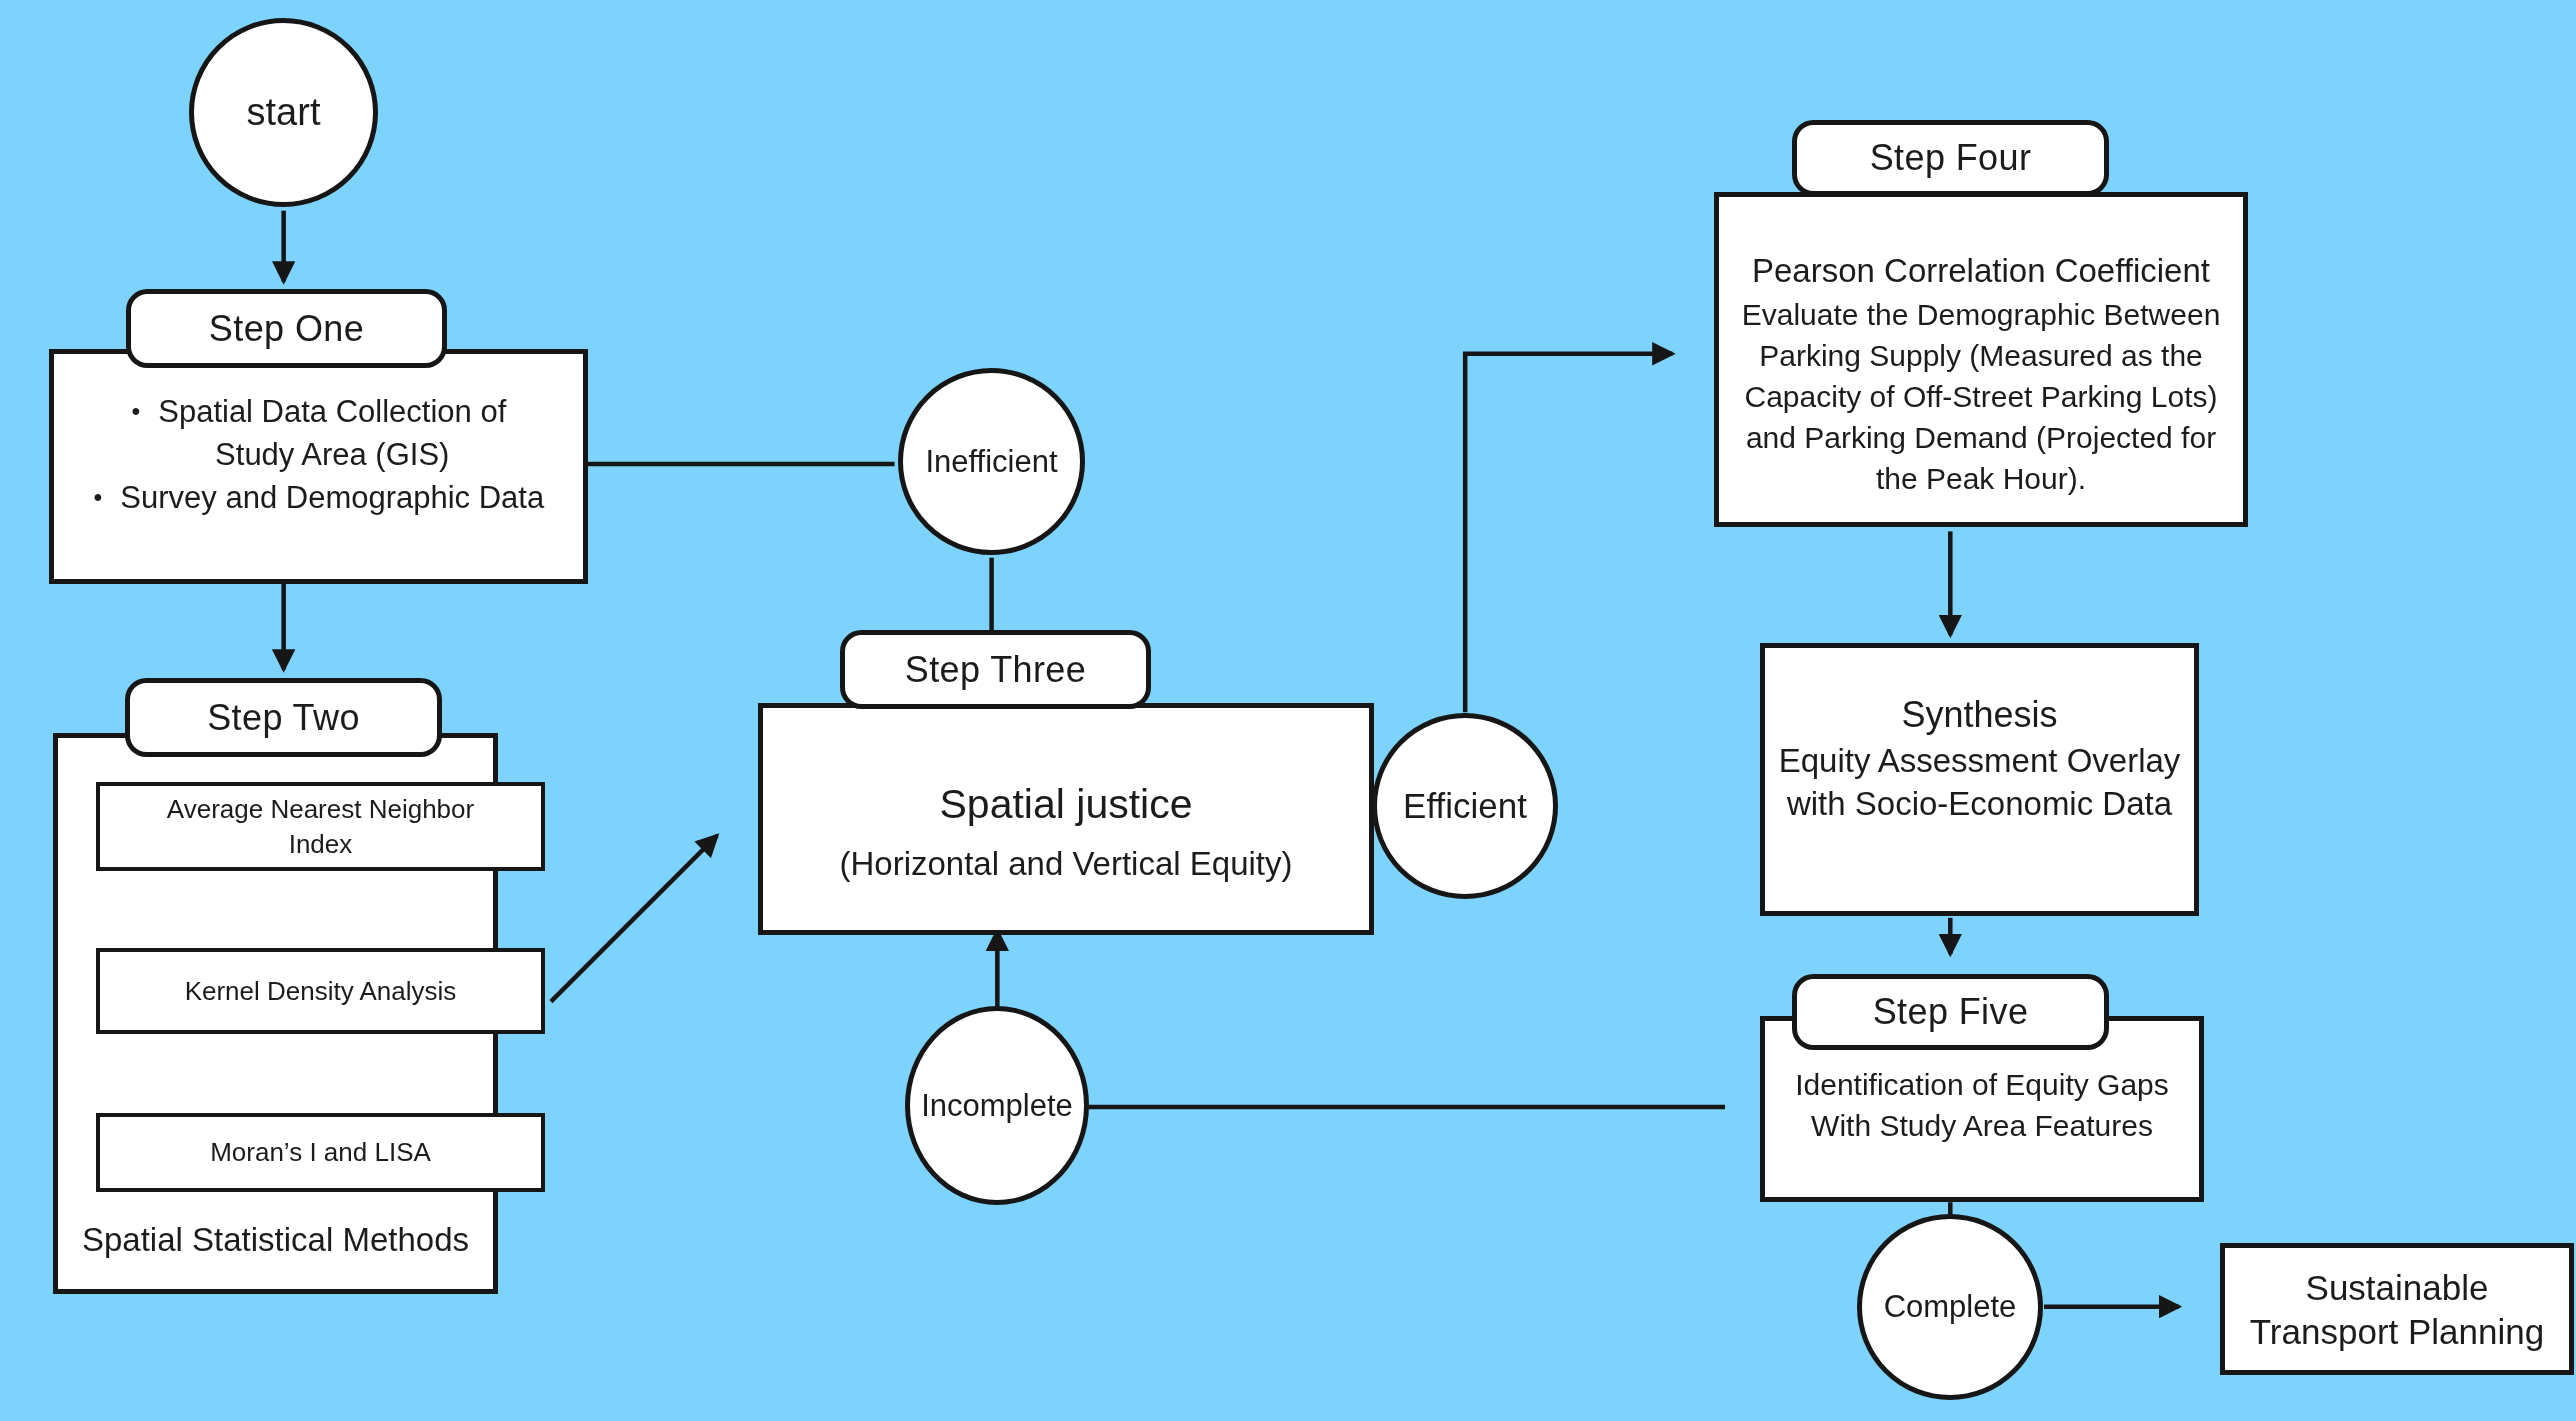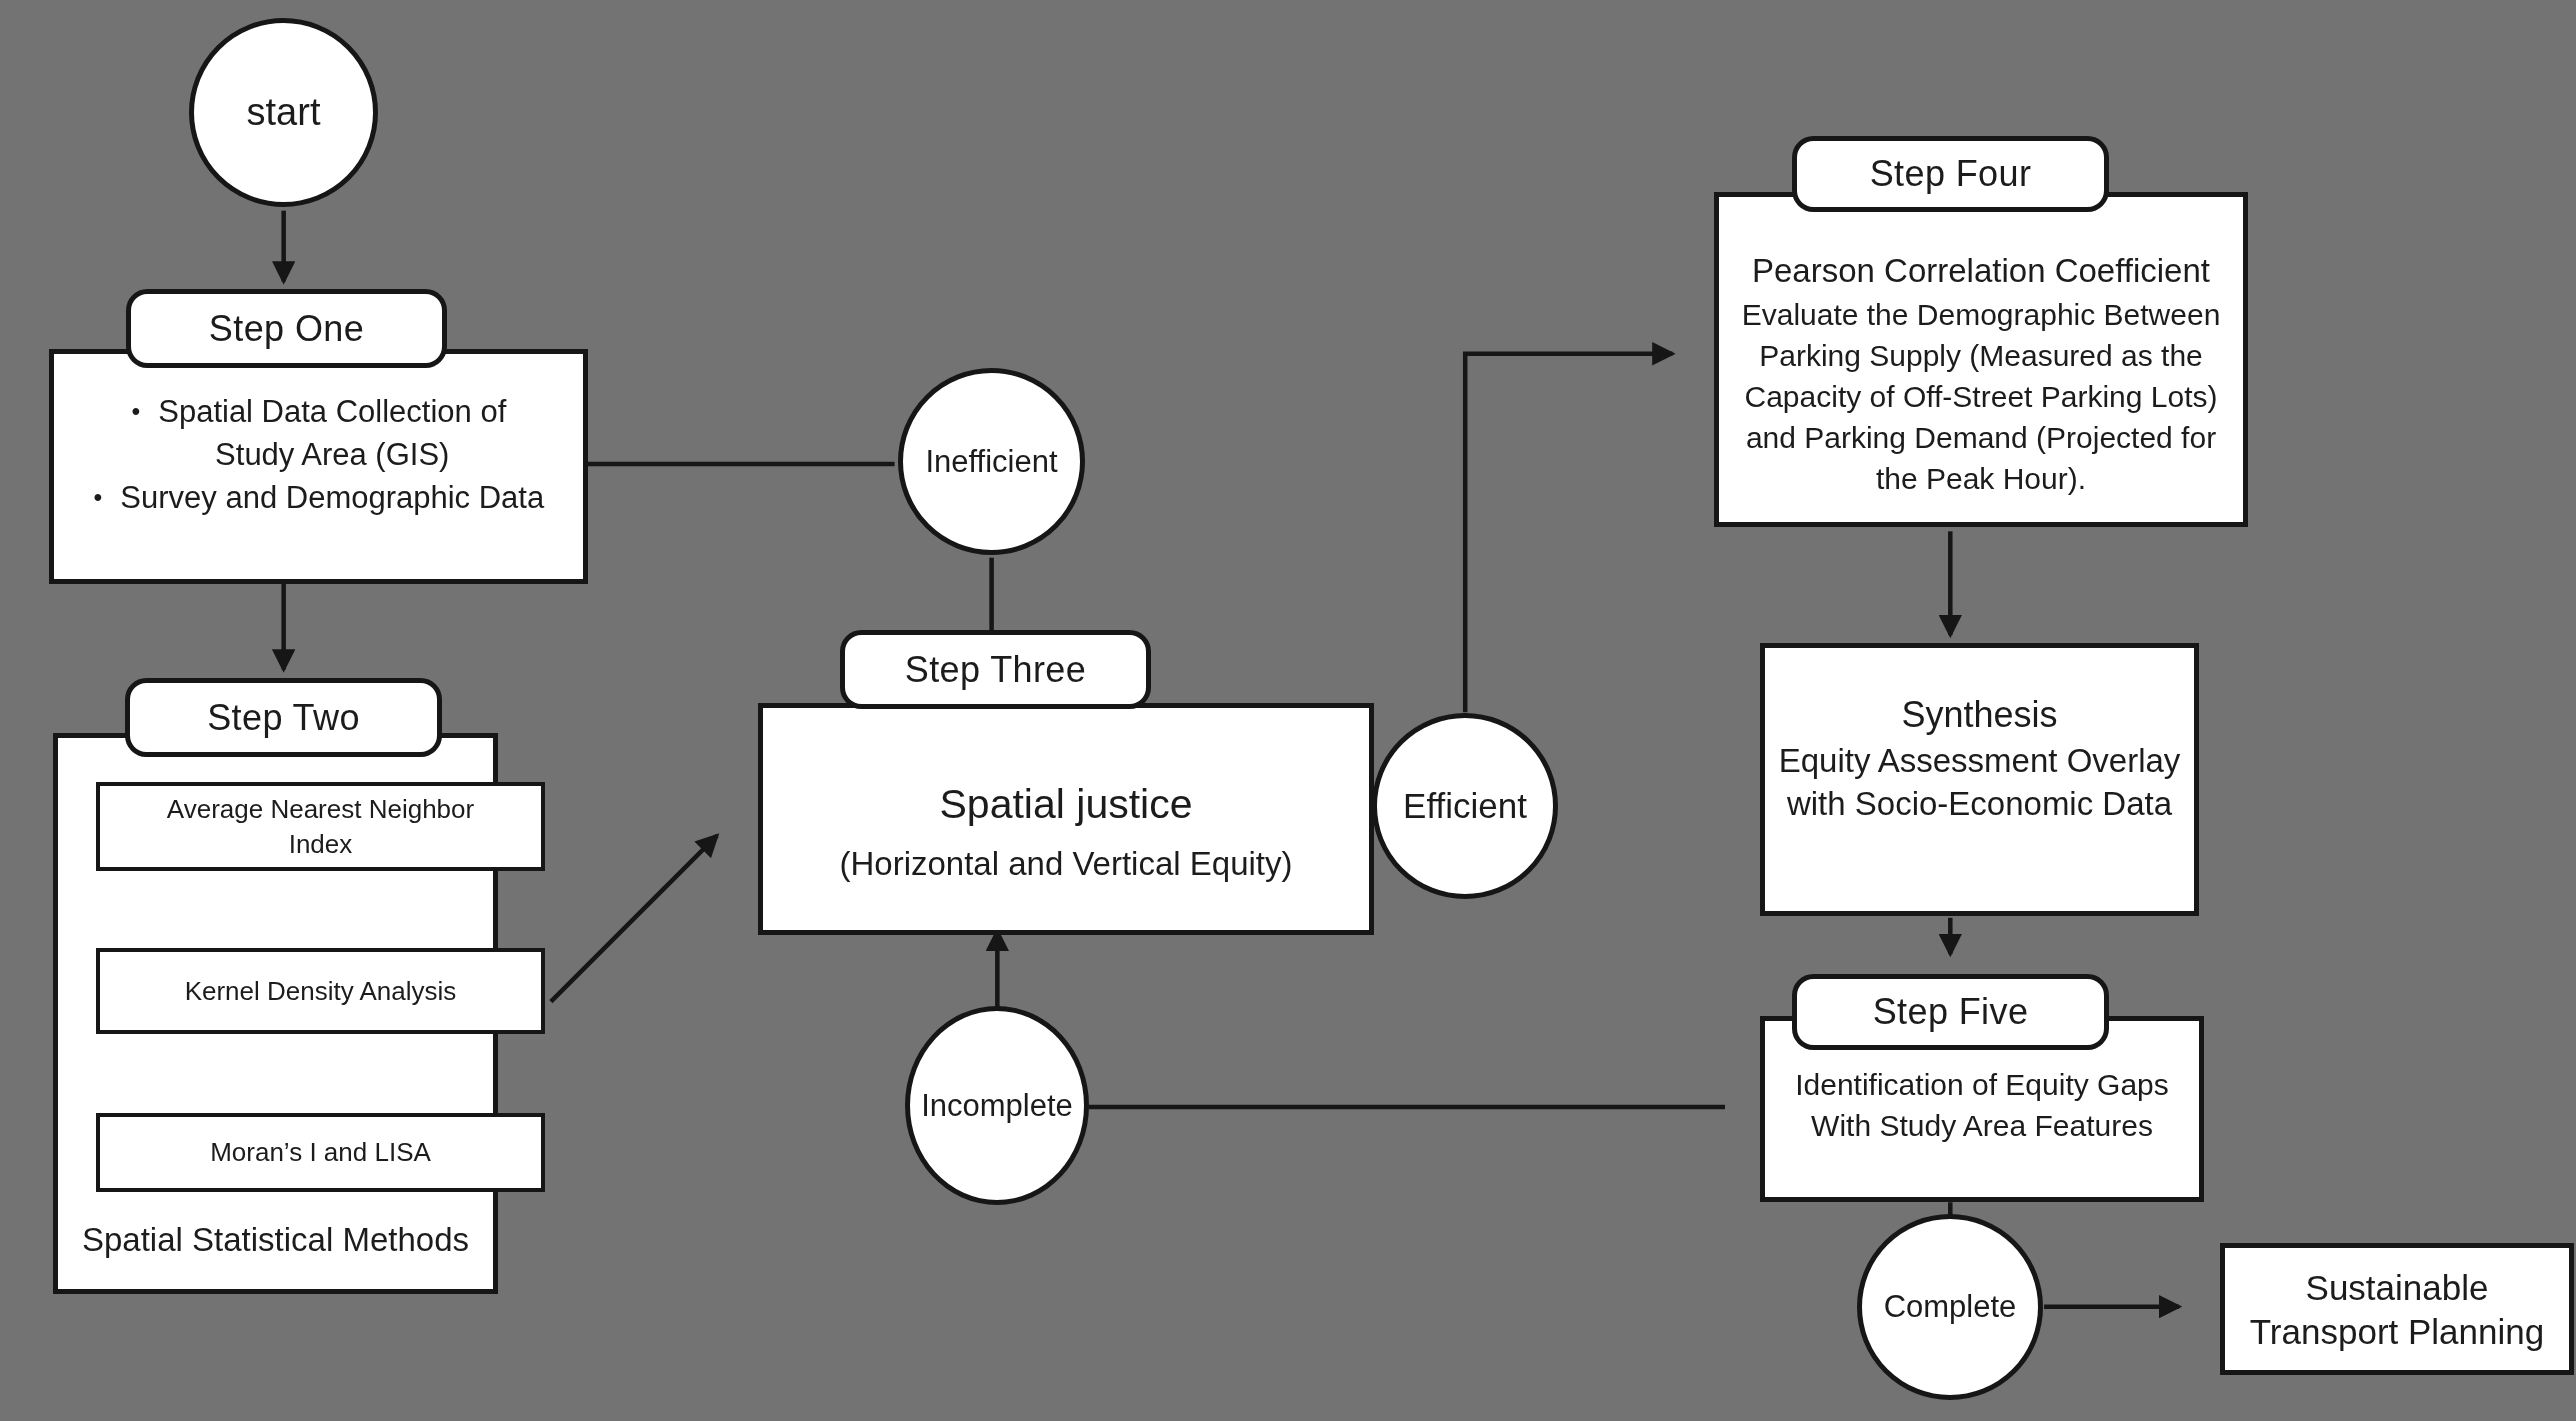--- a/index.html
+++ b/index.html
@@ -6,21 +6,21 @@
     margin: 0; padding: 0;
     background: #ffffff;
     width: 2576px; height: 1422px;
     overflow: hidden;
     font-family: "Liberation Sans", "DejaVu Sans", sans-serif;
     color: #1c1c1c;
   }
   .canvas {
     position: absolute; left: 0; top: 0;
     width: 2576px; height: 1422px;
-    background: #737373;
+    background: #7dd3fc;
   }
   svg.wires { position: absolute; left: 0; top: 0; z-index: 1; }
   .node { position: absolute; box-sizing: border-box; background: #ffffff; z-index: 2; }
   .box  { border: 5px solid #161616; margin-left: 33px; }
   .tab  {
     border: 5.8px solid #161616; border-radius: 21.4px;
     display: flex; align-items: center; justify-content: center;
     z-index: 3; background: #ffffff;
     font-size: 36px; letter-spacing: 0.4px;
   }
@@ -151,21 +151,21 @@
   <div class="node box" style="left:1681px; top:192px; width:534px; height:335px;">
     <div class="center-col" style="top:51px;">
       <div class="s4-title">Pearson Correlation Coefficient</div>
       <div class="s4-line">Evaluate the Demographic Between</div>
       <div class="s4-line">Parking Supply (Measured as the</div>
       <div class="s4-line">Capacity of Off-Street Parking Lots)</div>
       <div class="s4-line">and Parking Demand (Projected for</div>
       <div class="s4-line">the Peak Hour).</div>
     </div>
   </div>
-  <div class="node tab" style="left:1792px; top:136px; width:317px; height:76px;">
+  <div class="node tab" style="left:1792px; top:120px; width:317px; height:76px;">
     <span>Step Four</span>
   </div>
 
   <div class="node box" style="left:1727px; top:643px; width:439px; height:273px;">
     <div class="center-col" style="top:43px;">
       <div class="syn-title">Synthesis</div>
       <div class="syn-line">Equity Assessment Overlay</div>
       <div class="syn-line">with Socio-Economic Data</div>
     </div>
   </div>

